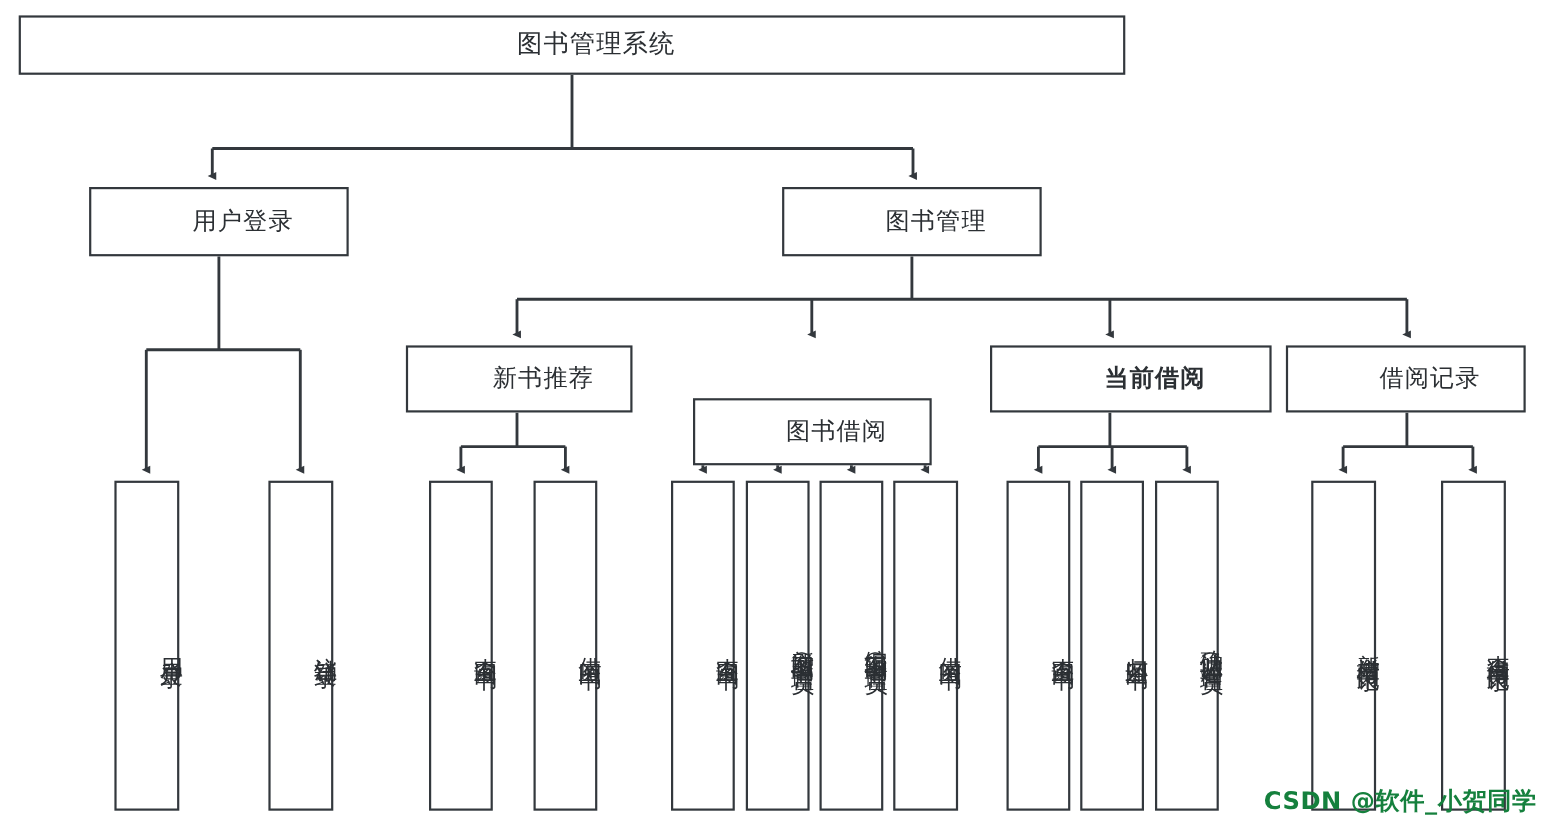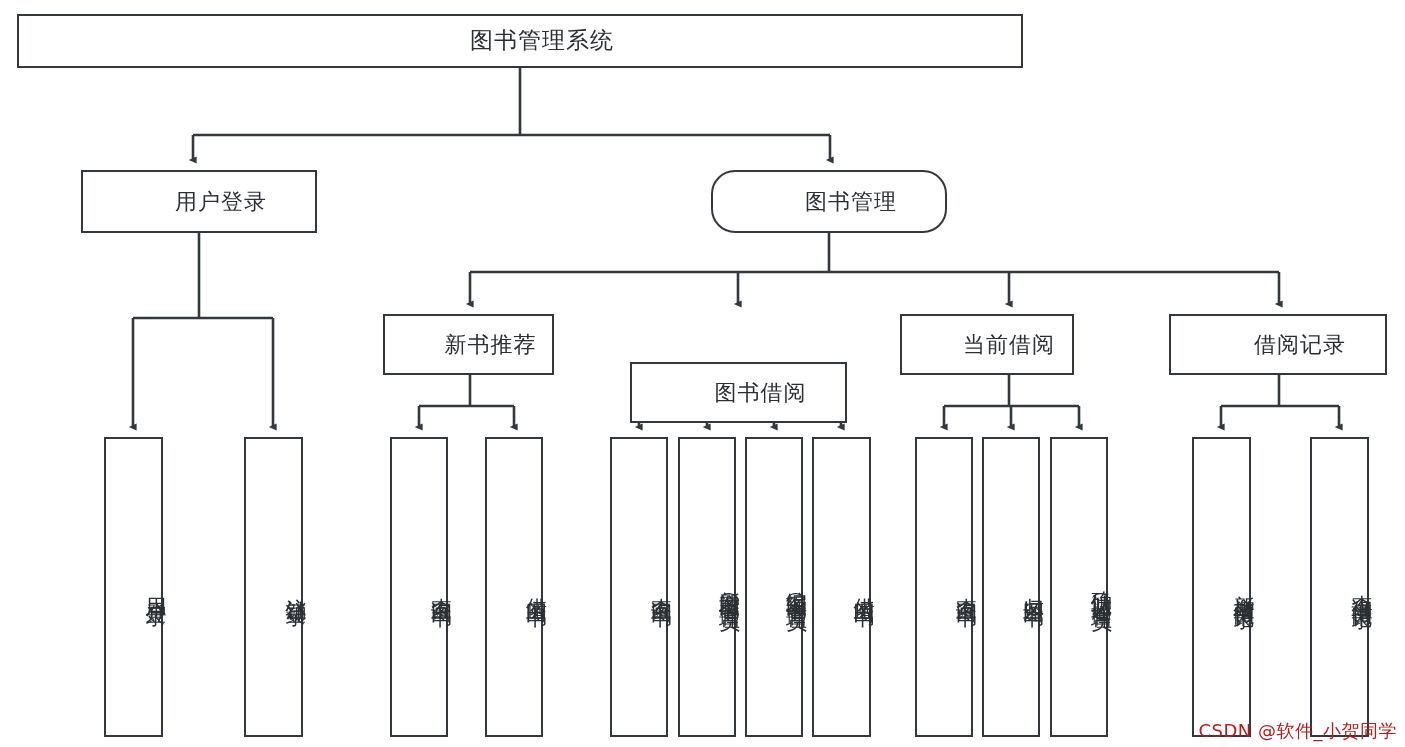--- a/index.html
+++ b/index.html
@@ -50,24 +50,25 @@
     letter-spacing: 3px;
     line-height: 1;
   }
   .node.root {
     font-size: 23px;
   }
   #watermark {
     position: absolute;
     right: 8px;
     bottom: 4px;
-    font-size: 18px;
-    color: #b91c1c;
+    font-size: 22px;
+    color: #15803d;
     letter-spacing: 0.5px;
     white-space: nowrap;
+    font-weight: bold;
   }
 </style>
 </head>
 <body>
 
 <div id="canvas">
 
   <svg id="wires" viewBox="0 0 1405 747" xmlns="http://www.w3.org/2000/svg">
     <defs>
       <marker id="arrow" markerWidth="9" markerHeight="9" refX="4.2" refY="4.2" orient="auto" markerUnits="userSpaceOnUse">
@@ -118,31 +119,31 @@
     </g>
   </svg>
 
   <div class="node h root" style="left: 17px; top: 14px; width: 1006px; height: 54px;">
     <span>图书管理系统</span>
   </div>
 
   <div class="node h" style="left: 81px; top: 170px; width: 236px; height: 63px;">
     <span>用户登录</span>
   </div>
-  <div class="node h" style="left: 711px; top: 170px; width: 236px; height: 63px; border-radius: 24px;">
+  <div class="node h" style="left: 711px; top: 170px; width: 236px; height: 63px;">
     <span>图书管理</span>
   </div>
 
-  <div class="node h" style="left: 383px; top: 314px; width: 171px; height: 61px;">
+  <div class="node h" style="left: 369px; top: 314px; width: 206px; height: 61px;">
     <span>新书推荐</span>
   </div>
   <div class="node h" style="left: 630px; top: 314px; width: 217px; height: 61px; margin-top: 48px;">
     <span>图书借阅</span>
   </div>
-  <div class="node h" style="left: 900px; top: 314px; width: 174px; height: 61px;">
+  <div class="node h" style="left: 900px; top: 314px; width: 256px; height: 61px; font-weight: bold;">
     <span>当前借阅</span>
   </div>
   <div class="node h" style="left: 1169px; top: 314px; width: 218px; height: 61px;">
     <span>借阅记录</span>
   </div>
 
   <div class="node v" style="left: 104px; top: 437px; width: 59px; height: 300px;">
     <span class="vtext">用户登录</span>
   </div>
   <div class="node v" style="left: 244px; top: 437px; width: 59px; height: 300px;">

